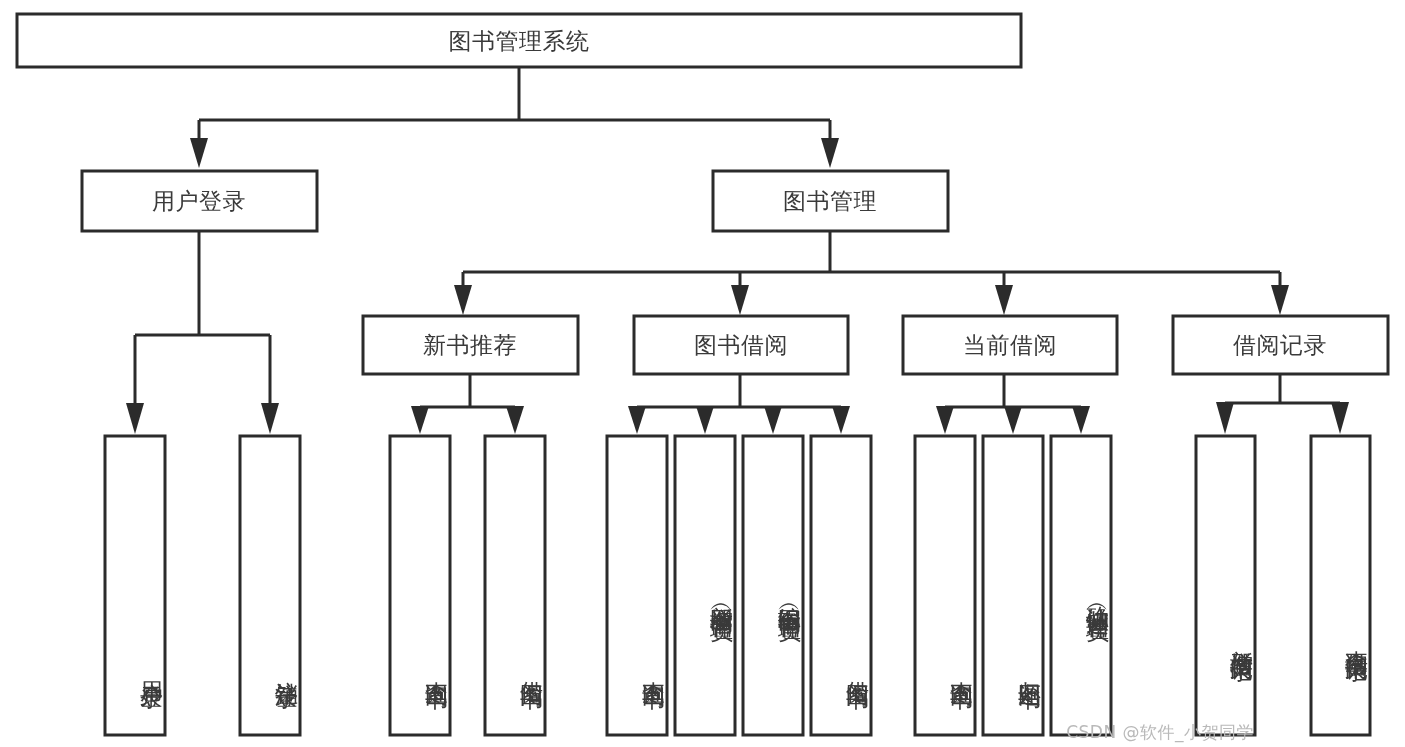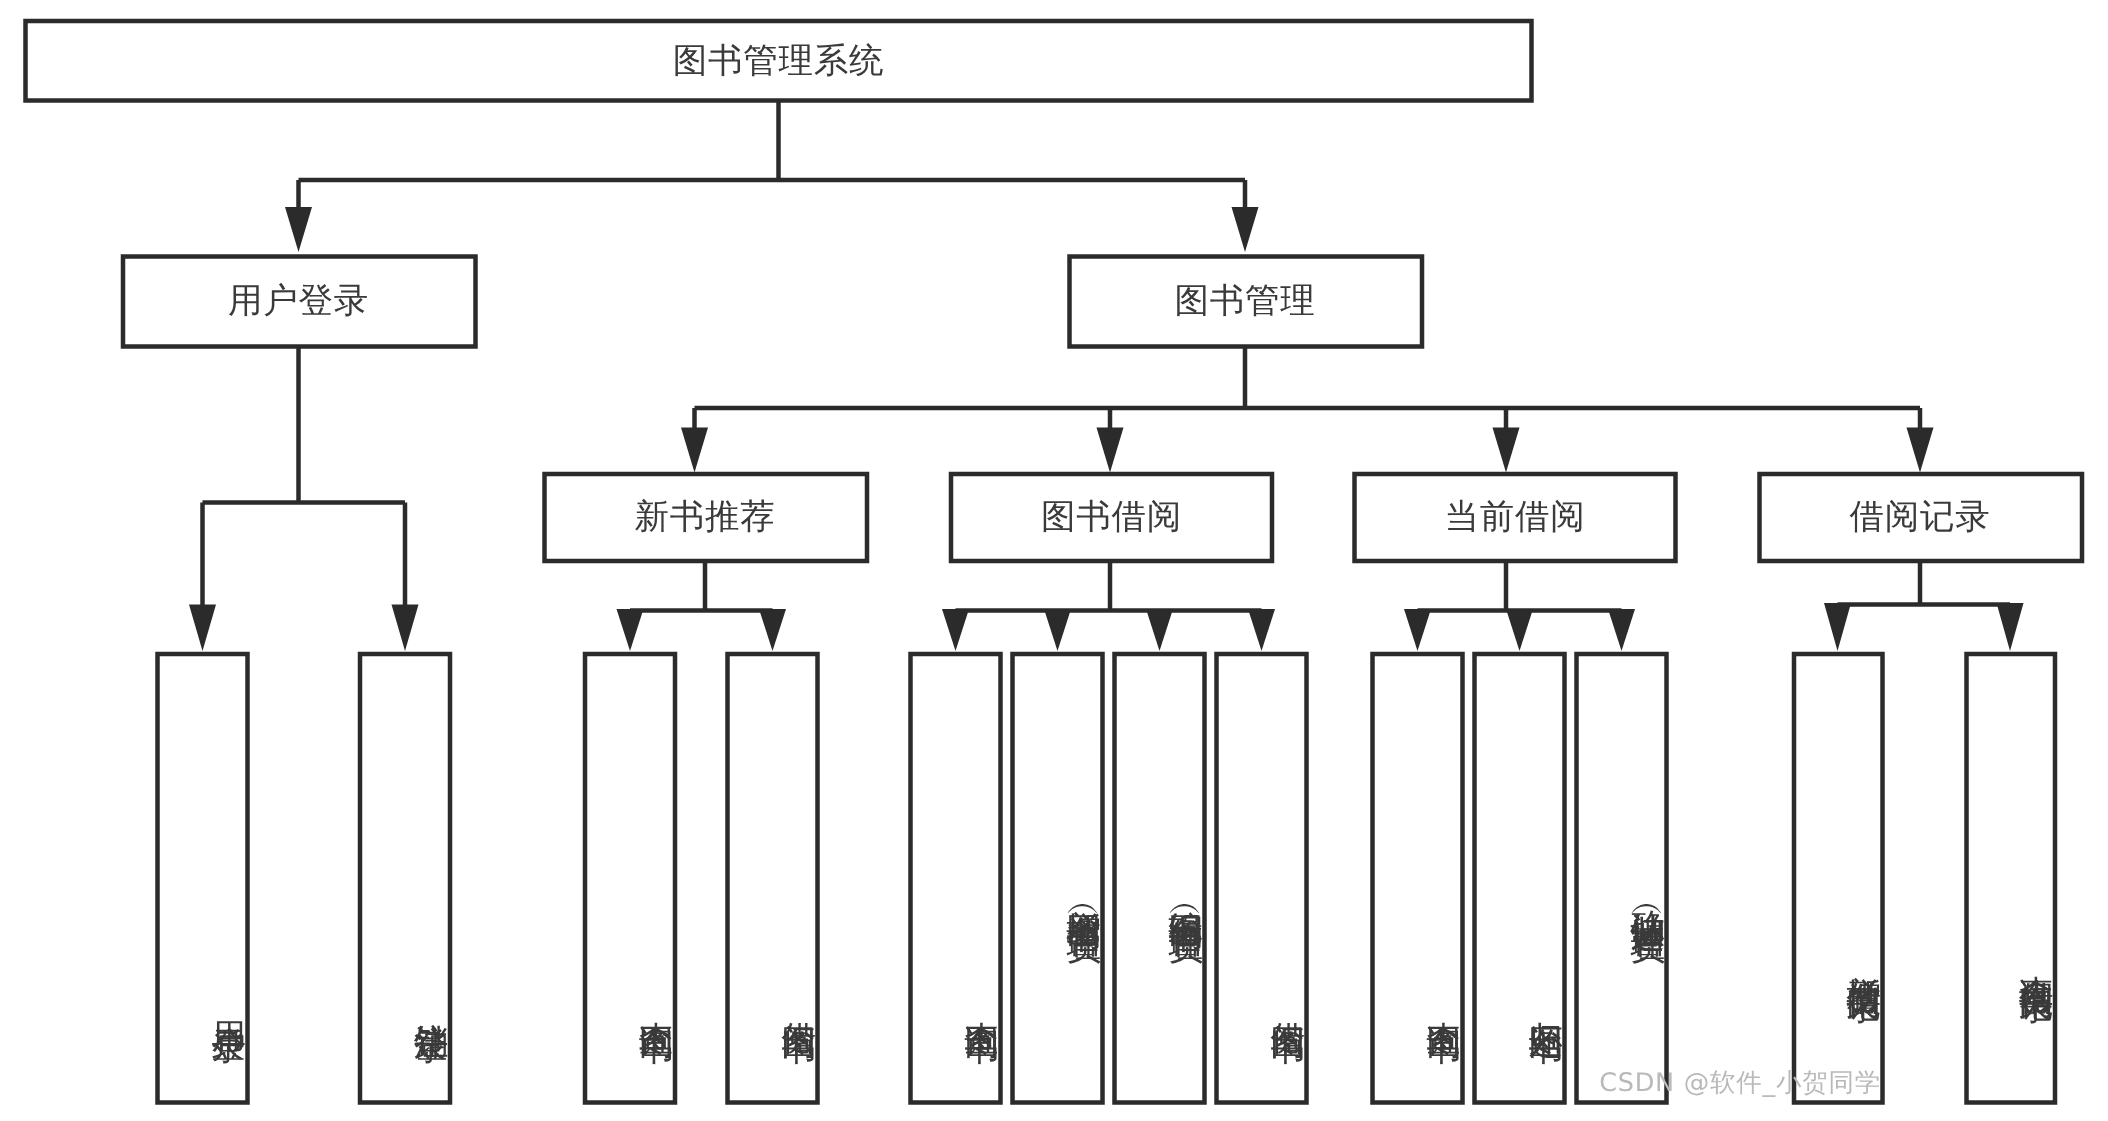--- a/index.html
+++ b/index.html
@@ -61,21 +61,21 @@
     font-size: 23px;
     line-height: 1.18;
     color: #3a3a3a;
     letter-spacing: 2px;
     white-space: nowrap;
     pointer-events: none;
   }
   .watermark {
     position: absolute;
     right: 8px;
-    bottom: 14px;
+    bottom: 3px;
     font-family: "DejaVu Sans", "Liberation Sans", sans-serif;
     font-size: 17px;
     color: #b9b9b9;
     white-space: nowrap;
     letter-spacing: 0.5px;
   }
 </style>
 </head>
 <body>
 

